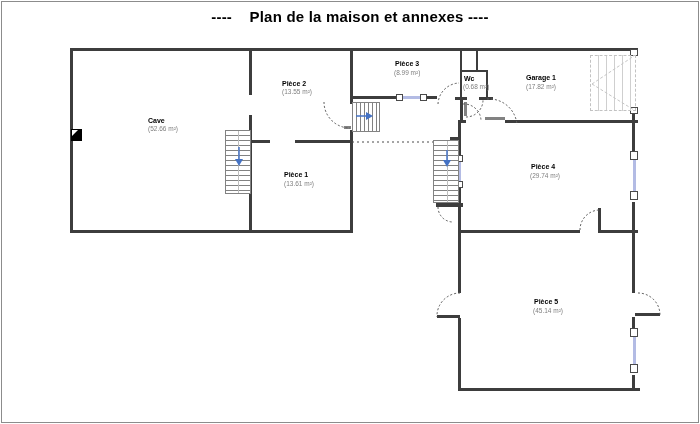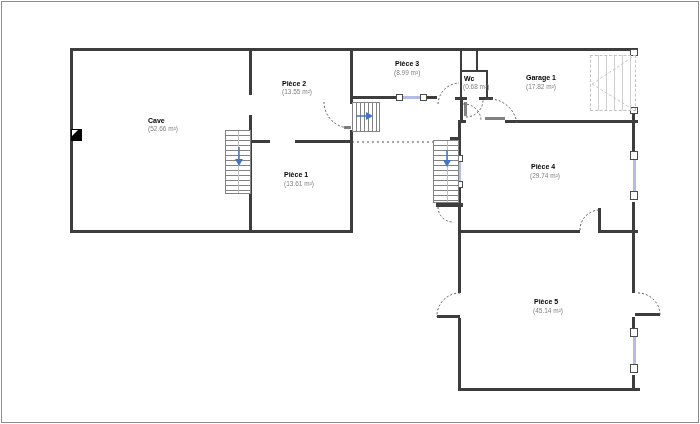--- a/index.html
+++ b/index.html
@@ -28,20 +28,21 @@
   .dashline{fill:none;stroke:#4a4a4a;stroke-width:1;stroke-dasharray:2 3;}
   .gdiag{fill:none;stroke:#c6c6c6;stroke-width:1;stroke-dasharray:3 2;}
   .arrow{stroke:var(--accent,#4472c4);stroke-width:1.5;fill:none;}
   .ahead{fill:var(--accent,#4472c4);stroke:none;}
 </style>
 </head>
 <body>
 
 <div id="plan">
   <div class="frame"></div>
+  <div class="title">----    Plan de la maison et annexes ----</div>
 
   <div class="w" style="left:70px;top:48px;width:568px;height:3px"></div>
   <div class="w" style="left:70px;top:48px;width:3px;height:185px"></div>
   <div class="w" style="left:70px;top:230px;width:283px;height:3px"></div>
   <div class="w" style="left:350px;top:48px;width:3px;height:56px"></div>
   <div class="w" style="left:350px;top:130px;width:3px;height:103px"></div>
   <div class="w" style="left:249px;top:51px;width:3px;height:44px"></div>
   <div class="w" style="left:249px;top:115px;width:3px;height:118px"></div>
   <div class="w" style="left:252px;top:140px;width:18px;height:3px"></div>
   <div class="w" style="left:295px;top:140px;width:58px;height:3px"></div>

